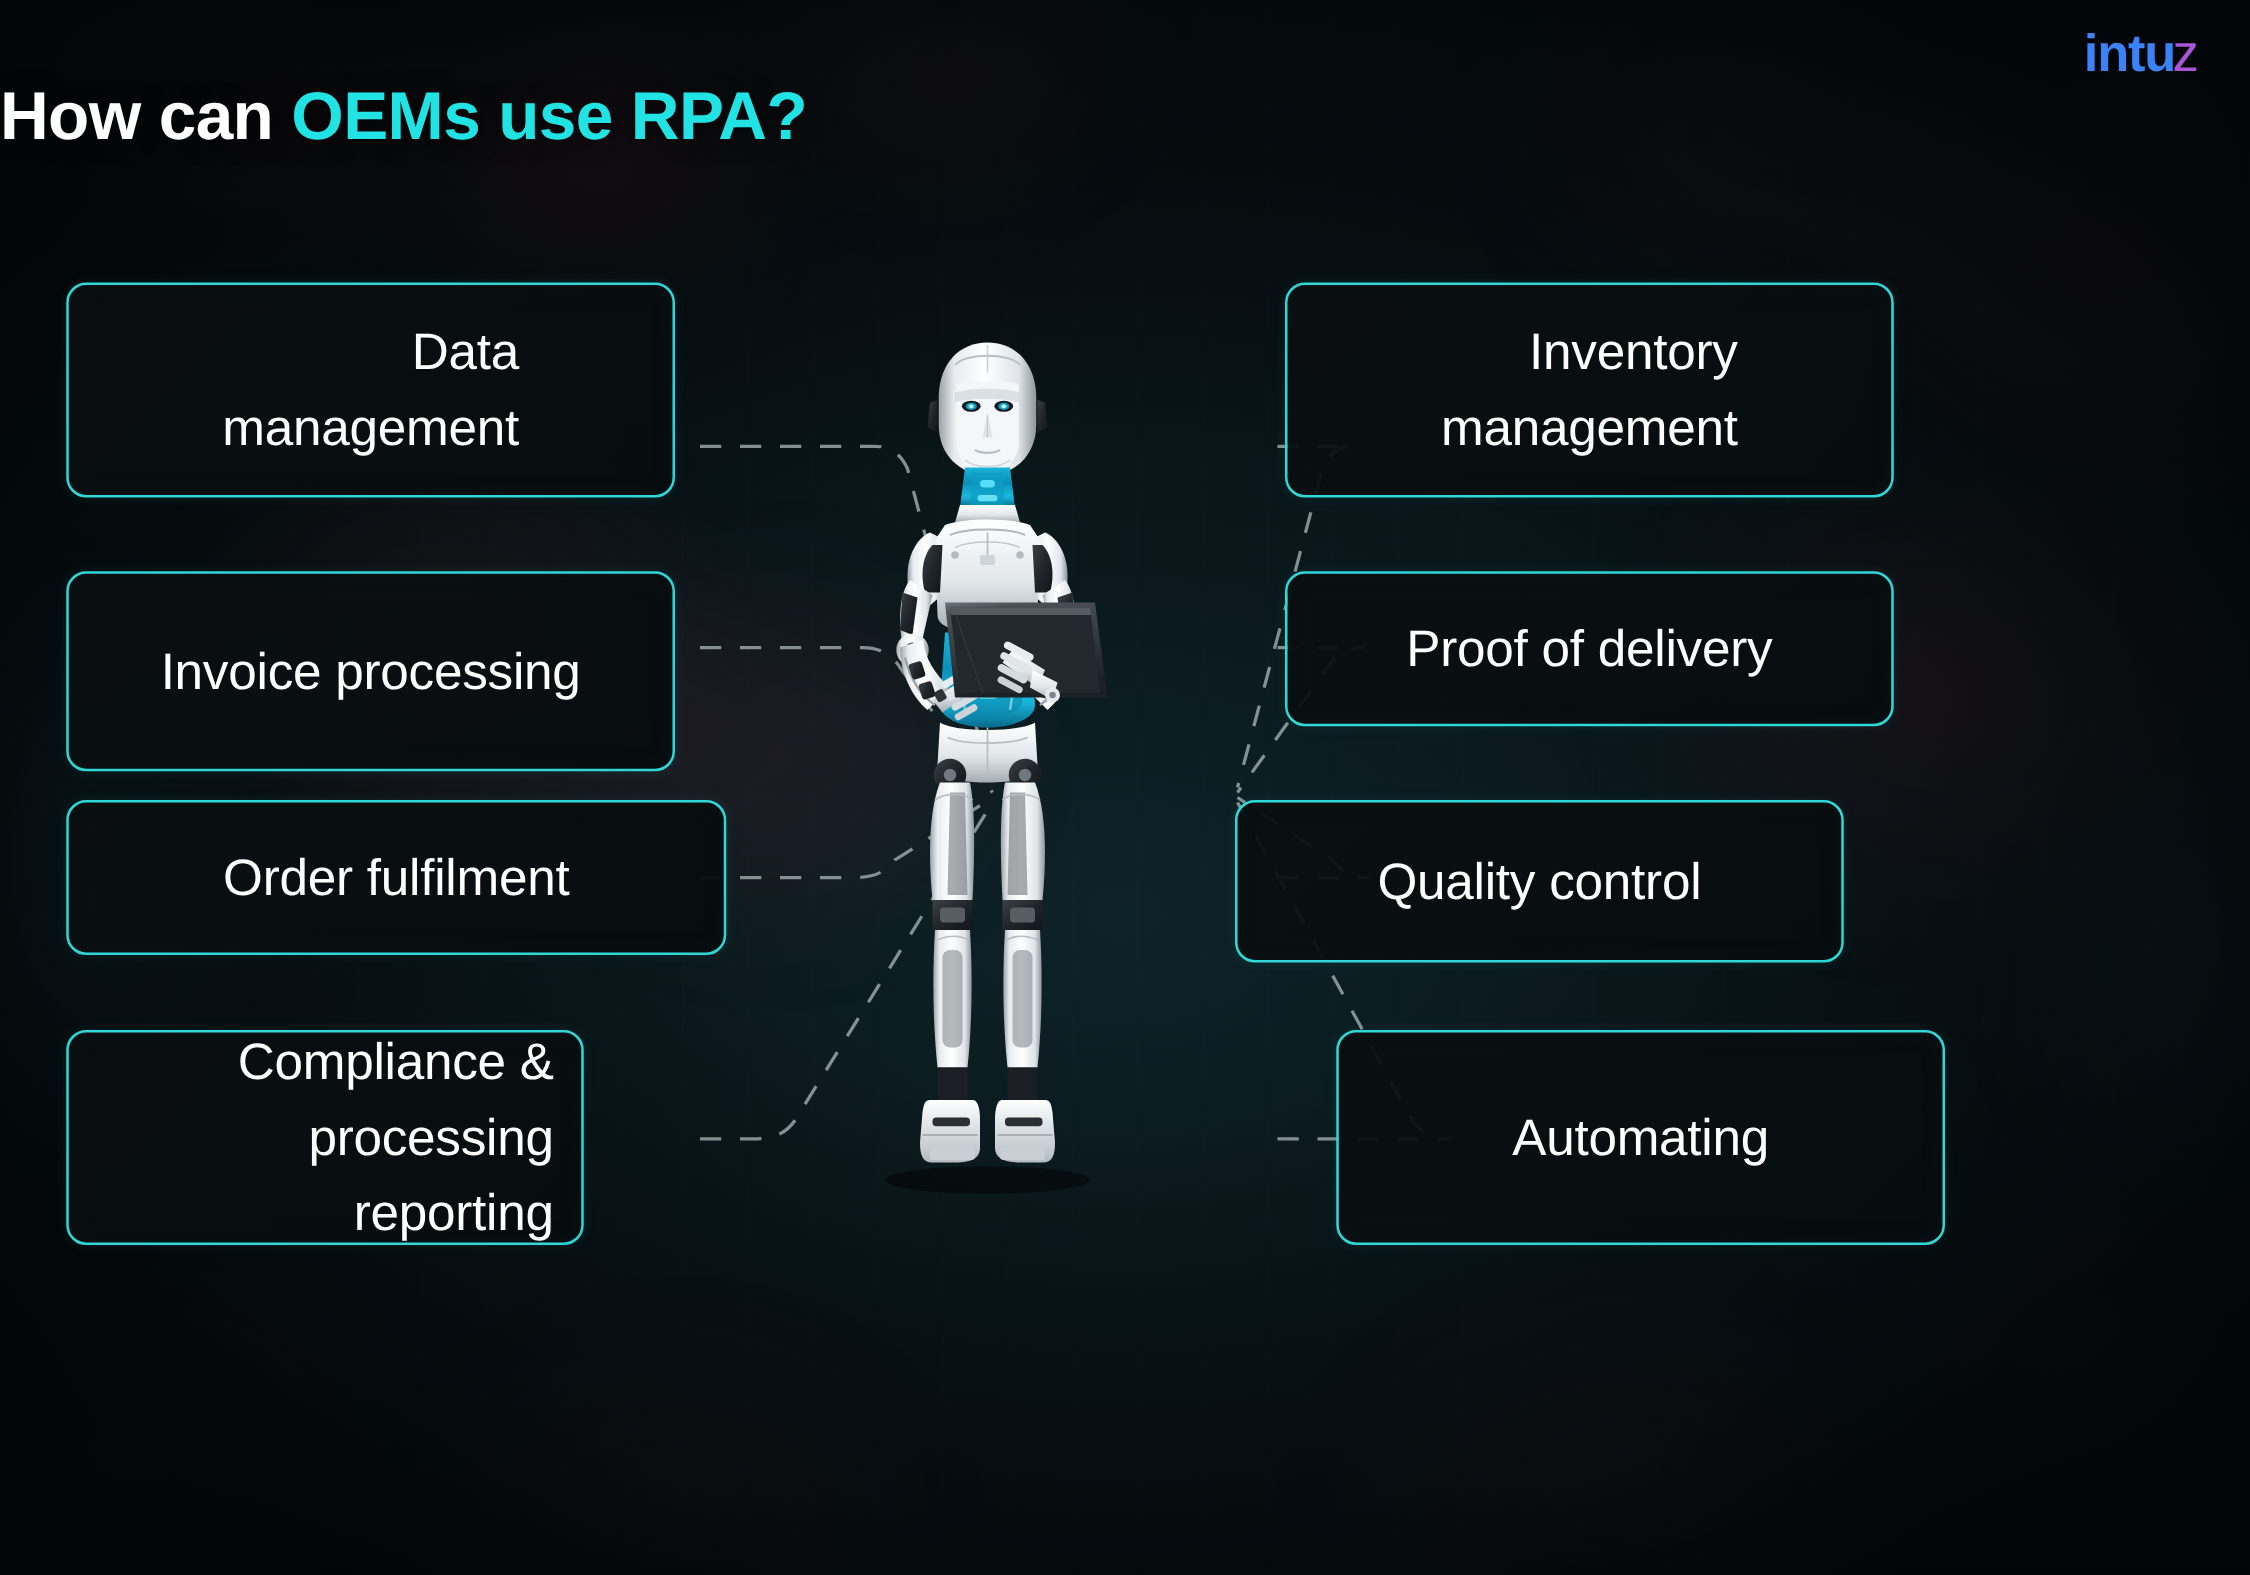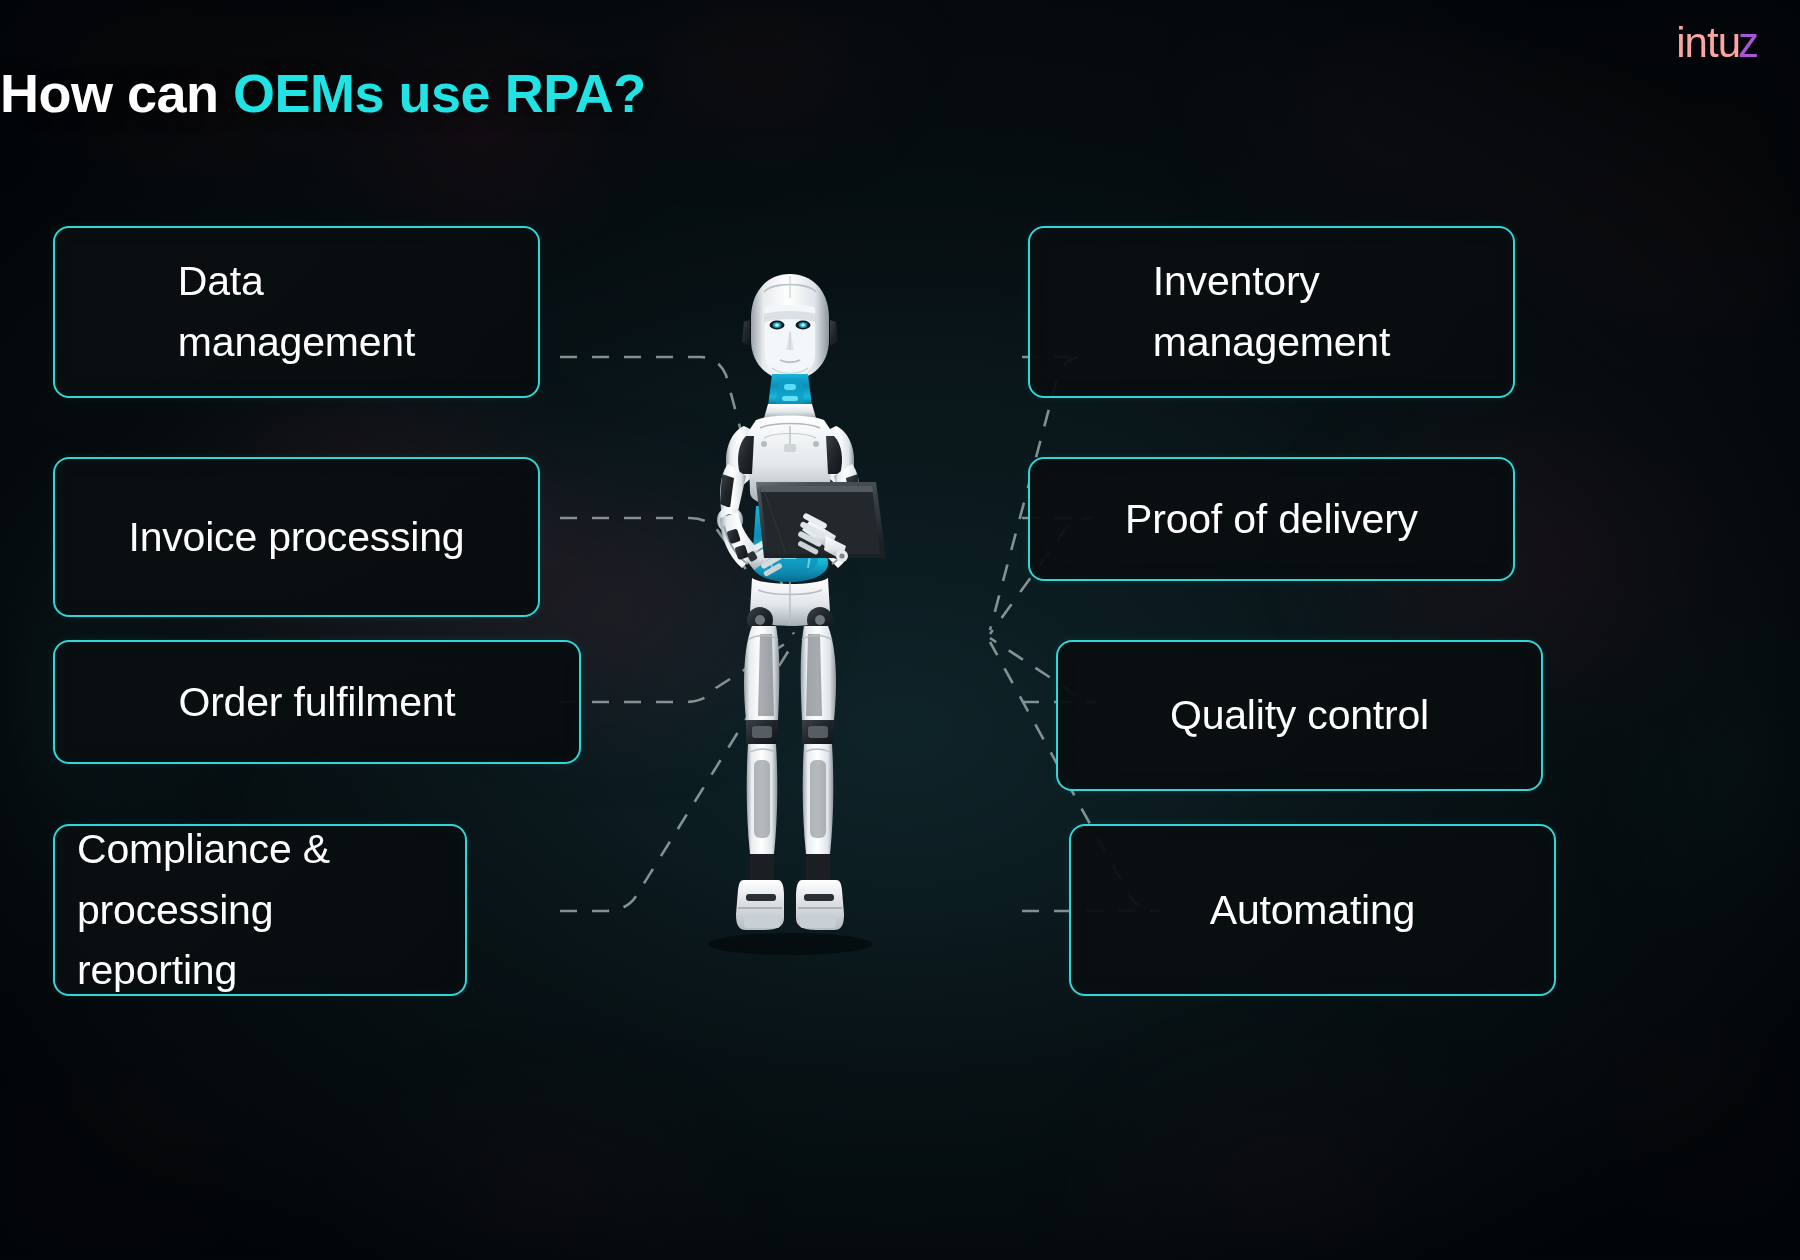--- a/index.html
+++ b/index.html
@@ -52,21 +52,21 @@
     filter:blur(2px);
   }
 
   
   #logo {
     position:absolute; top:22px; right:42px;
     display:flex; align-items:baseline;
     font-size:42px; font-weight:400; letter-spacing:-1px;
     line-height:1;
   }
-  #logo .lg-main { color:#fca5a5; font-family:"Liberation Sans", sans-serif; font-weight:400;}
+  #logo .lg-main { color:#3b82f6; font-family:"Liberation Sans", sans-serif; font-weight:700;}
   #logo .lg-z { color:#a855d8; font-weight:500; margin-left:-2px; }
 
   
   #title {
     position:absolute; top:62px; left:0; right:0;
     text-align:left;
     font-size:54px; font-weight:700;
     letter-spacing:-.5px;
     color:#ffffff;
     text-shadow:0 2px 18px rgba(0,0,0,.6);
@@ -74,21 +74,21 @@
   #title .accent { color:#22e3e3; }
 
   
   .card {
     position:absolute;
     border:2px solid #2fd7d7;
     border-radius:16px;
     background:linear-gradient(135deg, rgba(10,14,16,.96) 0%, rgba(9,14,16,.93) 45%, rgba(7,12,14,.96) 100%);
     box-shadow:0 0 14px rgba(10,20,22,.8) inset, 0 0 10px rgba(30,200,200,.10);
     display:flex; align-items:center; justify-content:center;
-    text-align:left;
+    text-align:right;
     color:#ffffff;
     font-size:41px;
     font-weight:400;
     line-height:1.48;
     padding:6px 22px;
     letter-spacing:-.2px;
   }
   .card span { display:block; }
 
   
@@ -373,21 +373,21 @@
       <span>management</span>
     </div>
   </div>
 
   <div class="card" style="left:1028px; top:457px; width:487px; height:124px;">
     <div>
       <span>Proof of delivery</span>
     </div>
   </div>
 
-  <div class="card" style="left:1056px; top:640px; width:487px; height:151px;">
+  <div class="card" style="left:988px; top:640px; width:487px; height:130px;">
     <div>
       <span>Quality control</span>
     </div>
   </div>
 
   <div class="card" style="left:1025px; top:824px; width:487px; height:172px;margin-left:44px;">
     <div>
       <span>Automating</span>
     </div>
   </div>

